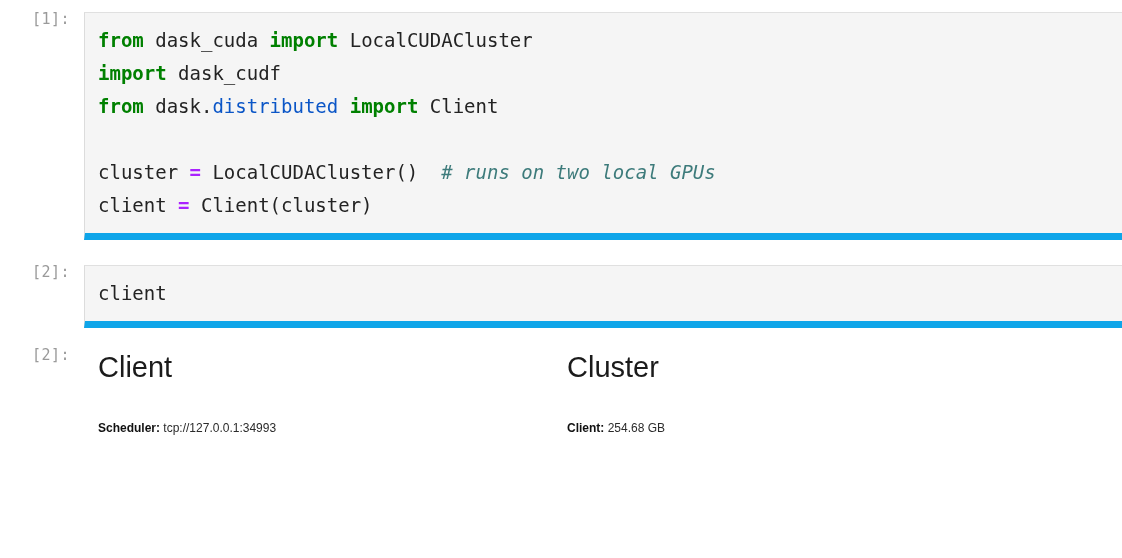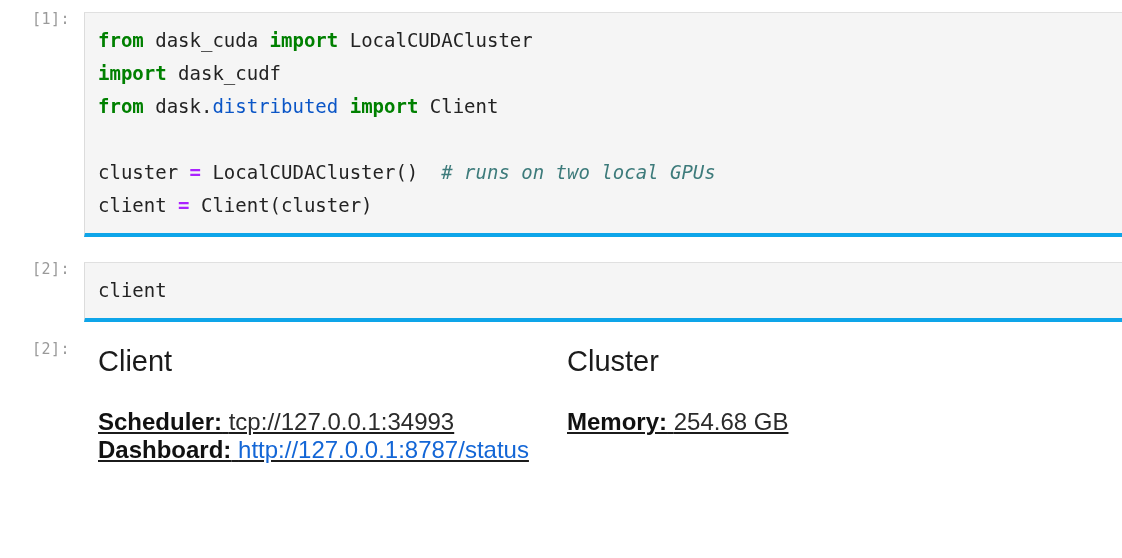--- a/index.html
+++ b/index.html
@@ -39,21 +39,21 @@
     color: #9a9a9a;
     letter-spacing: 0.5px;
     white-space: nowrap;
   }
 
   
   .input-area {
     flex: 1 1 auto;
     background: #f5f5f5;
     border-top: 1px solid #e0e0e0;
-    border-bottom: 4px solid #0ea5e9;
+    border-bottom: 7px solid #0ea5e9;
     border-left: 1px solid #dcdcdc;
     box-sizing: border-box;
     padding: 11px 0 11px 13px;
   }
 
   pre.code {
     margin: 0;
     font-family: "DejaVu Sans Mono", "Liberation Mono", monospace;
     font-size: 19px;
     line-height: 33px;
@@ -91,24 +91,23 @@
   .repr-title {
     font-size: 29px;
     font-weight: 400;
     line-height: 1.1;
     margin: 0 0 30px 0;
     color: #1b1b1b;
   }
 
   .repr-list { margin: 0; padding: 0; list-style: none; }
   .repr-list li {
-    font-size: 24px;
+    font-size: 12px;
     line-height: 28px;
     white-space: nowrap;
-    text-decoration: underline;
   }
   .repr-key { font-weight: bold; color: #111111; }
   .repr-val { color: #2b2b2b; }
   .repr-link { color: #1366d6; text-decoration: none; }
 
   .sp-top-1 { height: 12px; }
 </style>
 </head>
 <body>
 
@@ -144,28 +143,27 @@
   <div class="cell-row">
     <div class="prompt">[2]:</div>
 
     <div class="output-area">
       <div class="repr">
 
         <div class="repr-col-client">
           <h3 class="repr-title">Client</h3>
           <ul class="repr-list">
             <li><span class="repr-key">Scheduler:</span> <span class="repr-val">tcp://127.0.0.1:34993</span></li>
-            <li><span class="repr-key">Dashboard:</span> <a class="repr-link" href="#">http://127.0.0.1:8787/status</a></li>
           </ul>
         </div>
 
         <div class="repr-col-cluster">
           <h3 class="repr-title">Cluster</h3>
           <ul class="repr-list">
-            <li><span class="repr-key">Memory:</span> <span class="repr-val">254.68 GB</span></li>
+            <li><span class="repr-key">Client:</span> <span class="repr-val">254.68 GB</span></li>
           </ul>
         </div>
 
       </div>
     </div>
   </div>
 
 </div>
 
 </body></html>

